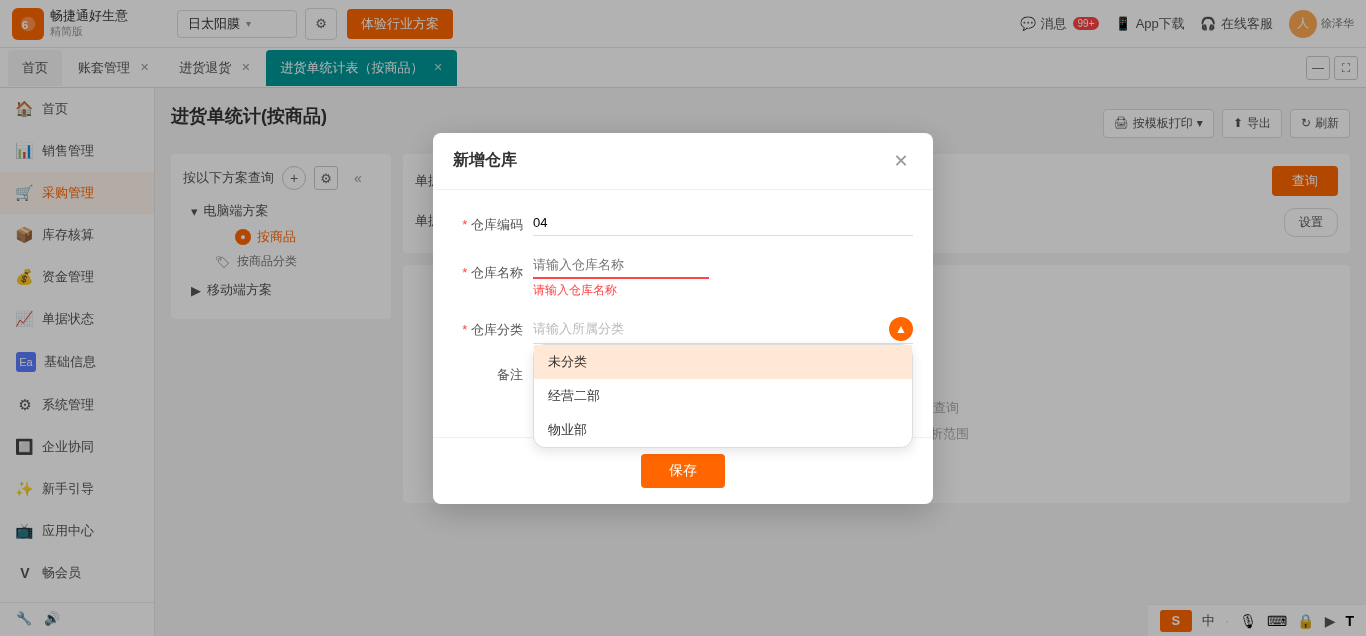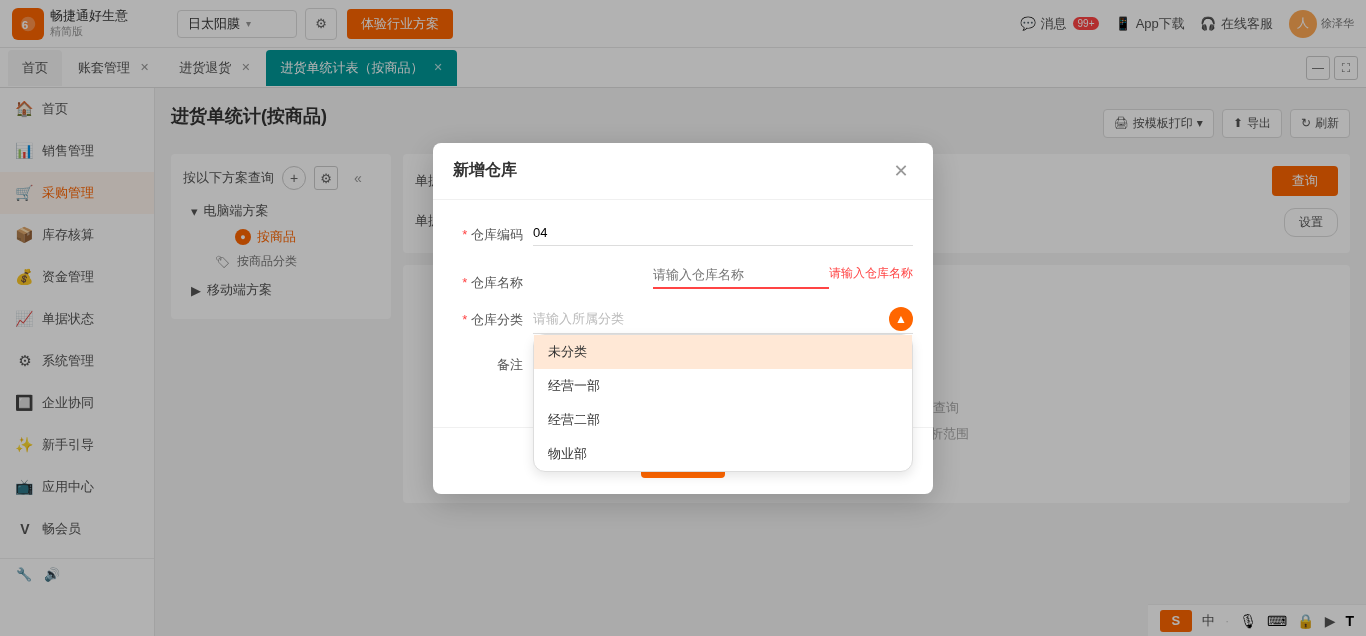--- a/index.html
+++ b/index.html
@@ -358,20 +358,24 @@
       <span class="sidebar-icon">📦</span>
       <span>库存核算</span>
     </div>
     <div class="sidebar-item">
       <span class="sidebar-icon">💰</span>
       <span>资金管理</span>
     </div>
     <div class="sidebar-item">
       <span class="sidebar-icon">📈</span>
       <span>单据状态</span>
+    </div>
+    <div class="sidebar-item">
+      <span class="sidebar-icon" style="background:#5b7cff;color:#fff;font-size:11px;border-radius:3px;width:20px;height:20px;">Ea</span>
+      <span>基础信息</span>
     </div>
     <div class="sidebar-item">
       <span class="sidebar-icon">⚙</span>
       <span>系统管理</span>
     </div>
     <div class="sidebar-item">
       <span class="sidebar-icon">🔲</span>
       <span>企业协同</span>
     </div>
     <div class="sidebar-item">
@@ -522,21 +526,21 @@
     <div class="modal-body">
 
       <div class="form-row">
         <div class="form-label">
           <span style="color:#ff4444;">*</span>
           <span>仓库编码</span>
         </div>
         <input type="text" class="form-input" value="04" style="flex: 1 1 0%; border-top: none; border-right: none; border-left: none; border-image: initial; border-bottom: 1px solid rgb(221, 221, 221); padding: 5px 0px; font-size: 13px; outline: none;">
       </div>
 
-      <div class="form-row" style="padding-left:80px;position:relative;justify-content:flex-end;">
+      <div class="form-row" style="flex-direction:column;padding-left:80px;position:relative;">
         <div style="display:flex;align-items:center;">
           <div class="form-label" style="position:absolute;left:0;top:6px;">
             <span style="color:#ff4444;">*</span>
             <span>仓库名称</span>
           </div>
           <input type="text" class="form-input error" style="width: 100%; border-top: none; border-right: none; border-left: none; border-image: initial; border-bottom: 2px solid rgb(255, 68, 68); padding: 5px 0px; font-size: 13px; outline: none;" placeholder="请输入仓库名称">
         </div>
         <div class="error-hint" style="margin-top:3px;">请输入仓库名称</div>
       </div>
 
@@ -546,21 +550,20 @@
           <span>仓库分类</span>
         </div>
         <div class="form-field-wrap">
           <div class="dropdown-trigger">
             <span style="color:#bbb;font-size:13px;">请输入所属分类</span>
             <div class="dropdown-arrow">▲</div>
           </div>
 
           <div class="dropdown-list">
             <div class="dropdown-item selected">未分类</div>
-            <div class="dropdown-item">经营一部</div>
             <div class="dropdown-item">经营二部</div>
             <div class="dropdown-item">物业部</div>
           </div>
         </div>
       </div>
 
       <div class="form-row">
         <div class="form-label">
           <span>备注</span>
         </div>

